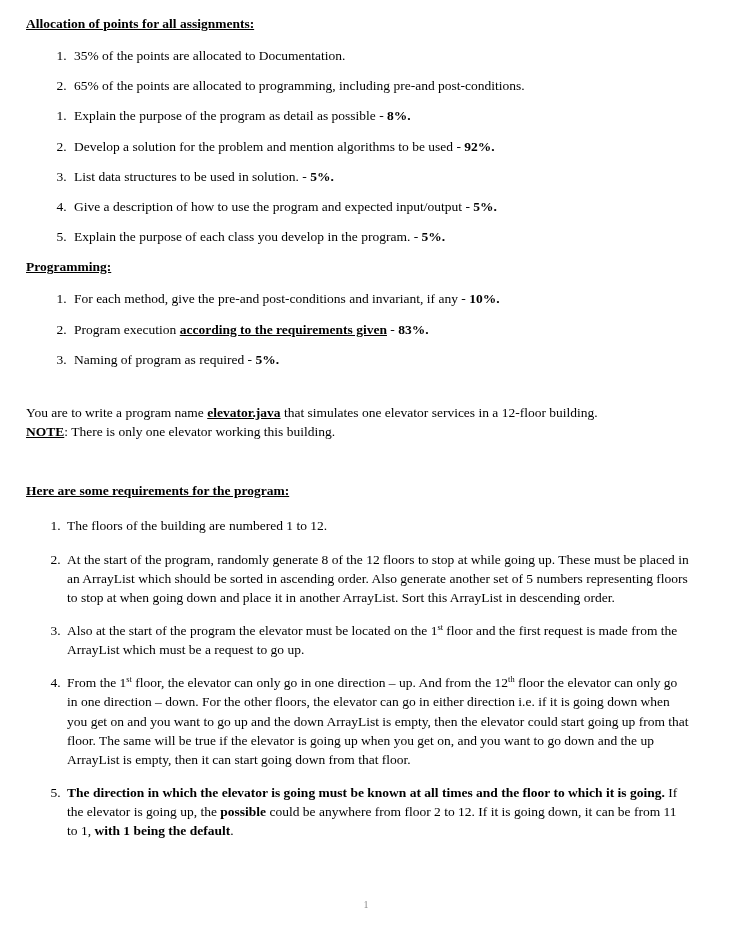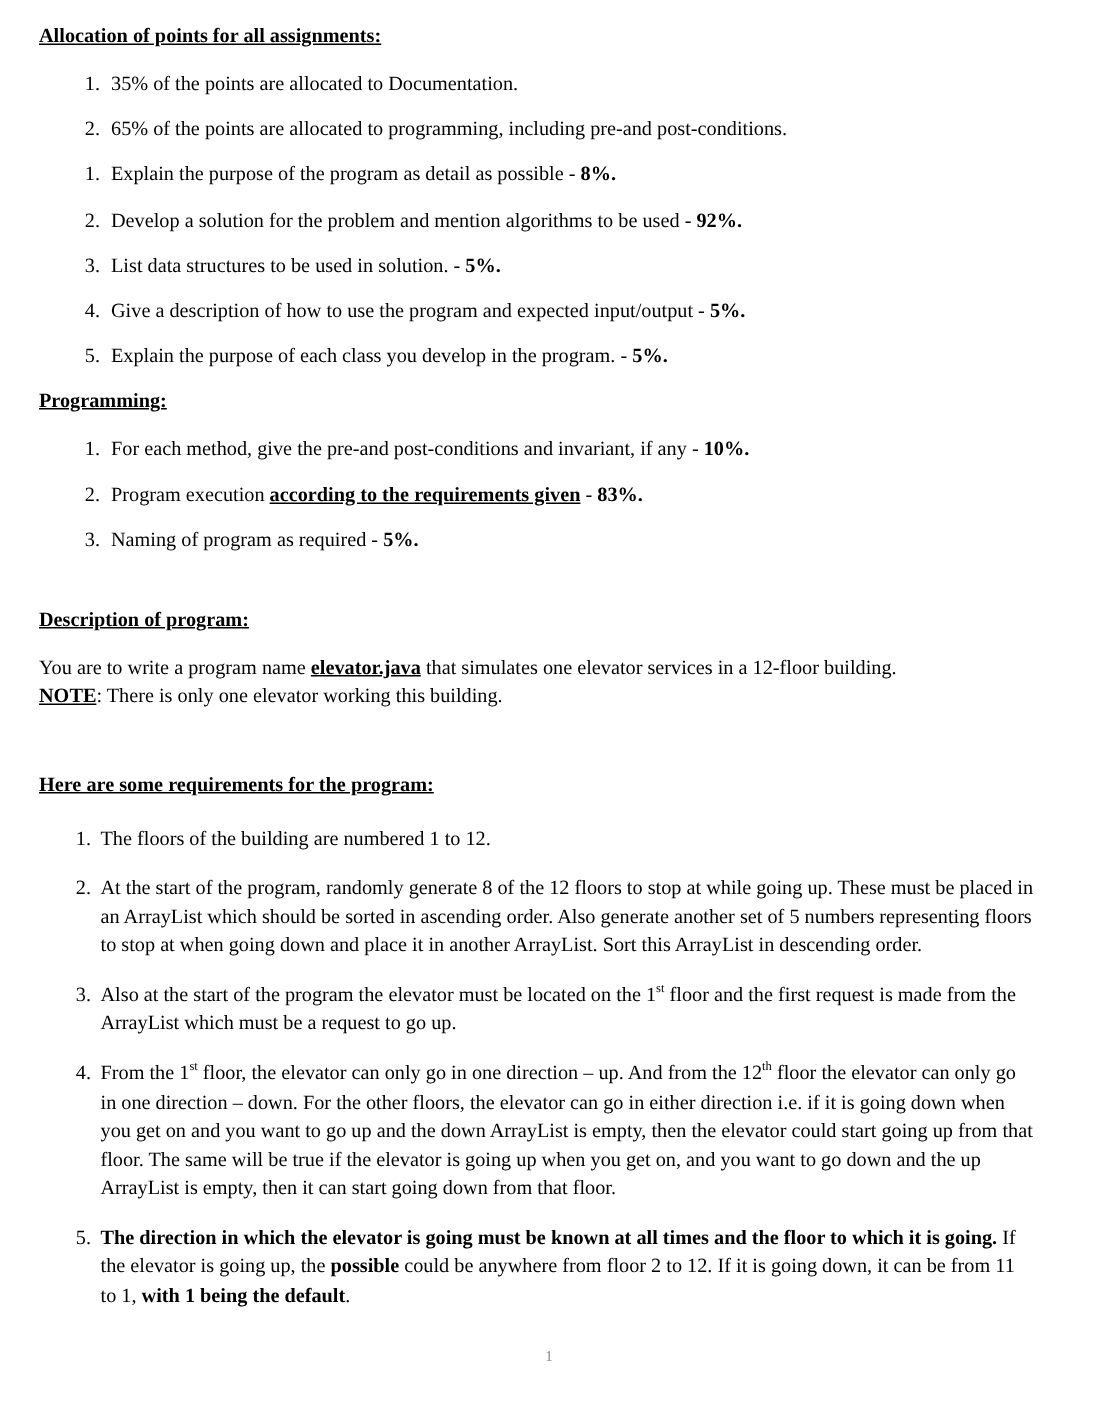--- a/index.html
+++ b/index.html
@@ -75,21 +75,20 @@
   <section class="sec">
     <h3 class="sec-heading">Programming:</h3>
     <ol class="pts">
       <li><span>For each method, give the pre-and post-conditions and invariant, if any - </span><span class="b">10%.</span></li>
       <li><span>Program execution </span><span class="b u">according to the requirements given</span><span> - </span><span class="b">83%.</span></li>
       <li><span>Naming of program as required - </span><span class="b">5%.</span></li>
     </ol>
   </section>
 
   <section class="sec desc-sec">
-    <h3 class="sec-heading">Description of program:</h3>
     <p class="para"><span>You are to write a program name </span><span class="b u">elevator.java</span><span> that simulates one elevator services in a 12-floor building.</span><br><span class="b u">NOTE</span><span>: There is only one elevator working this building.</span></p>
   </section>
 
   <section class="sec req-sec">
     <h3 class="sec-heading">Here are some requirements for the program:</h3>
     <ol class="req">
       <li><span>The floors of the building are numbered 1 to 12.</span></li>
       <li><span>At the start of the program, randomly generate 8 of the 12 floors to stop at while going up.  These must be placed in an ArrayList which should be sorted in ascending order. Also generate another set of 5 numbers representing floors to stop at when going down and place it in another ArrayList. Sort this ArrayList in descending order.</span></li>
       <li><span>Also at the start of the program the elevator must be located on the 1</span><span class="sup">st</span><span> floor and the first request is made from the ArrayList which must be a request to go up.</span></li>
       <li><span>From the 1</span><span class="sup">st</span><span> floor, the elevator can only go in one direction – up. And from the 12</span><span class="sup">th</span><span> floor the elevator can only go in one direction – down. For the other floors, the elevator can go in either direction i.e. if it is going down when you get on and you want to go up and the down ArrayList is empty, then the elevator could start going up from that floor. The same will be true if the elevator is going up when you get on, and you want to go down and the up ArrayList is empty, then it can start going down from that floor.</span></li>

